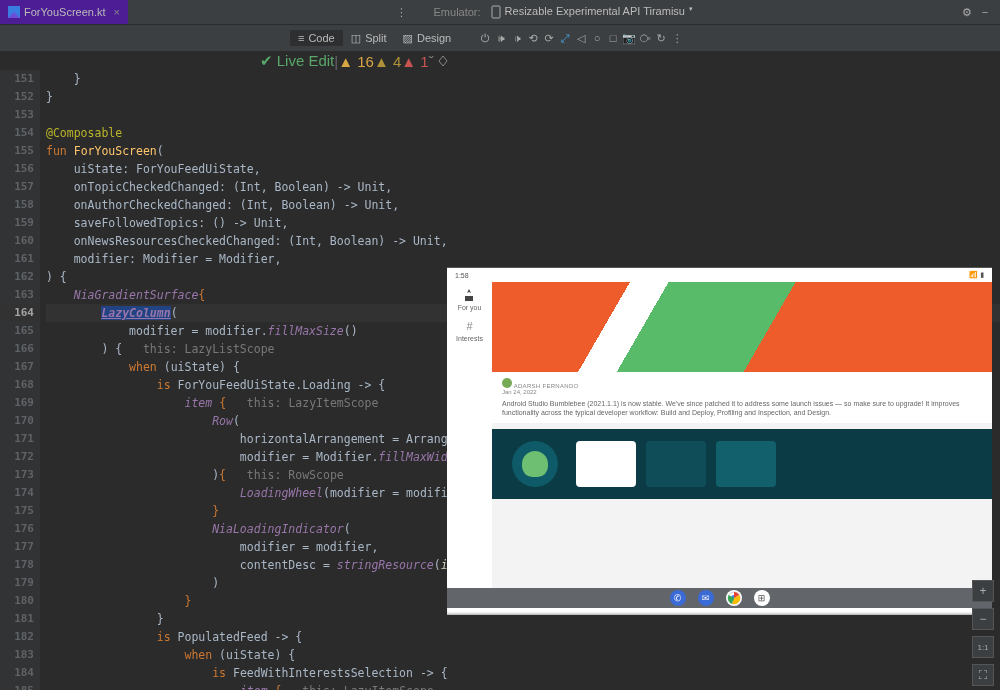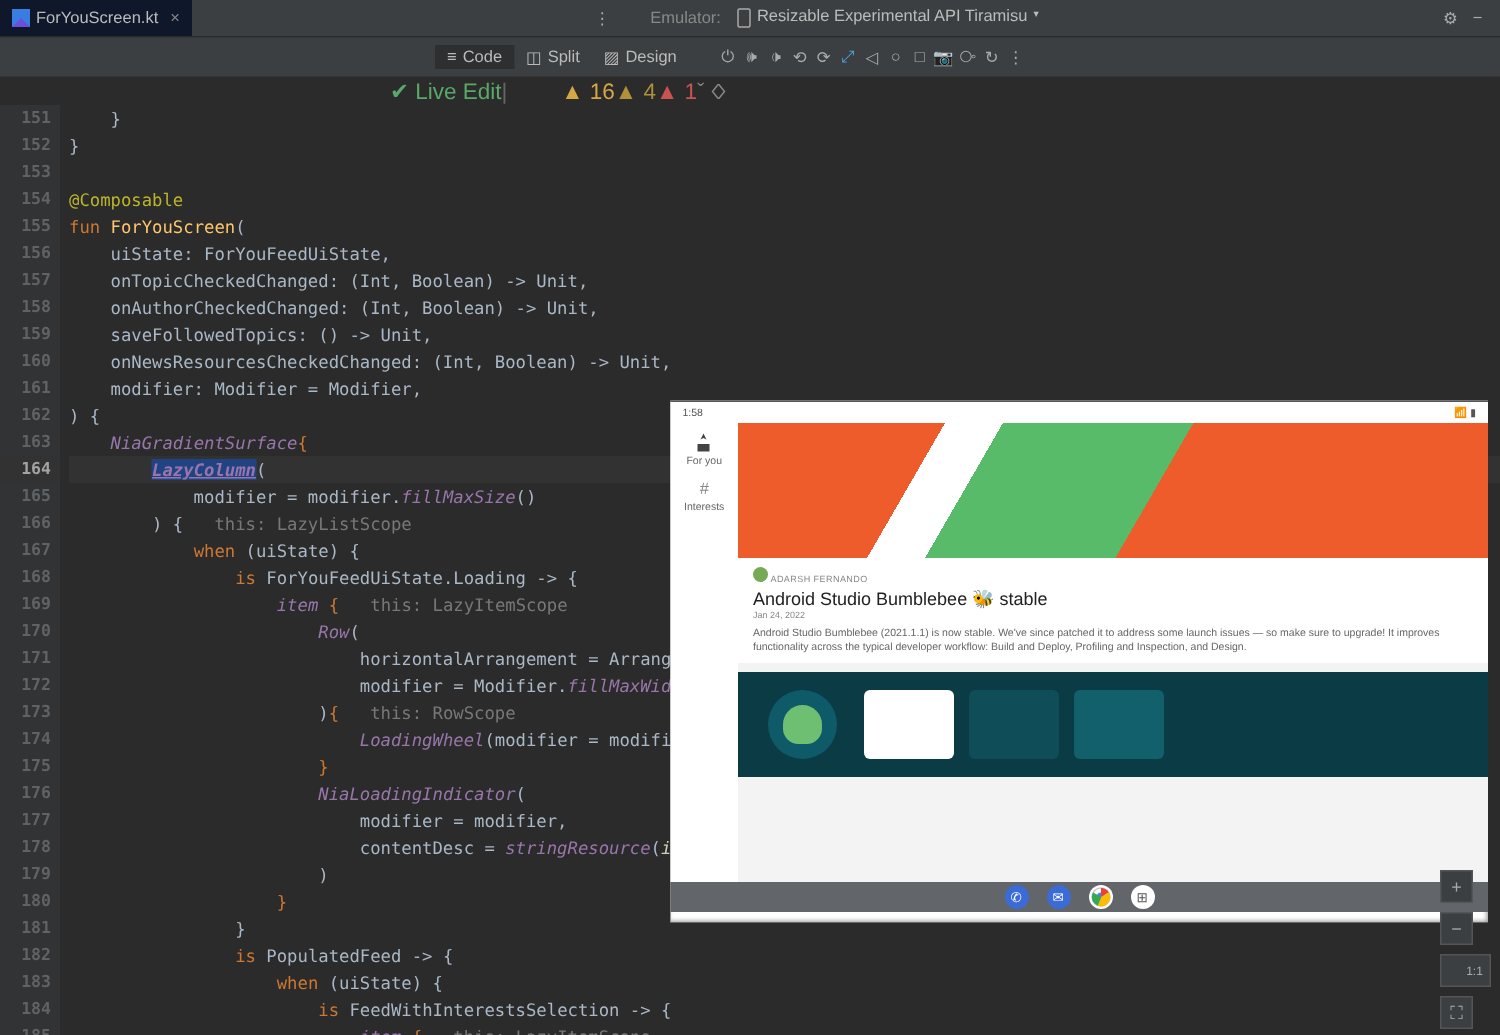--- a/index.html
+++ b/index.html
@@ -1,33 +1,33 @@
 <!DOCTYPE html>
 <html><head>
 <meta charset="utf-8">
 <style>
 html,body{margin:0;padding:0;width:1000px;height:690px;overflow:hidden;font-family:'Segoe UI',Arial,sans-serif;background:#2b2b2b;color:#a9b7c6;}
 
 .topbar{height:24px;background:#3c3f41;display:flex;align-items:center;font-size:11px;border-bottom:1px solid #2b2b2b;}
-.topbar .tab{display:flex;align-items:center;padding:0 8px;height:100%;background:#0f172a;color:#bbb;gap:4px;}
+.topbar .tab{display:flex;align-items:center;padding:0 8px;height:100%;background:#4c1d95;color:#bbb;gap:4px;}
 .topbar .tab .close{margin-left:4px;color:#888;}
 .topbar .spacer{flex:1;}
 .topbar .ico{width:18px;text-align:center;color:#aaa;}
 .emlbl{color:#888;}
 .emdev{color:#bbb;display:flex;align-items:flex-start;gap:4px;}
 
 .modebar{height:26px;background:#3c3f41;display:flex;align-items:center;justify-content:flex-start;font-size:11px;border-bottom:1px solid #2b2b2b;padding-left:290px;}
 .modebar .seg{display:flex;align-items:center;margin-right:14px;}
 .modebar .btn{display:flex;align-items:center;gap:4px;padding:2px 8px;color:#bbb;cursor:pointer;}
 .modebar .btn.sel{background:#2d2f30;}
 .modebar .ico{width:16px;color:#aaa;text-align:center;}
 
 .statusln{height:18px;display:flex;align-items:center;font-size:15px;padding-left:260px;gap:0;color:#bbb;}
 .green{color:#59a869;}
-.warn{color:#d7a645;margin-left:36px;}
+.warn{color:#d7a645;}
 .warn2{color:#b09038;}
 .err{color:#c75450;}
 
 .editor{position:relative;display:flex;height:622px;}
 .gutter{width:40px;background:#313335;text-align:right;color:#606366;font-family:Menlo,Consolas,monospace;font-size:11px;padding-top:0;}
 .gutter div{height:18px;line-height:18px;padding-right:6px;font-weight:bold;}
 .gutter div.hl{background:#323232;color:#a4a3a3;}
 .code{position:relative;font-family:Menlo,Consolas,monospace;font-size:11.5px;line-height:18px;white-space:pre;color:#a9b7c6;padding-left:6px;flex:1;}
 .code .ln{height:18px;}
 .code .hl{background:#323232;}
@@ -202,21 +202,20 @@
         <div class="ritem">
           <div class="ric" style="font-size:11px;color:#888;">#</div>
           <span>Interests</span>
         </div>
       </div>
       <div class="emu-main">
         <div class="card">
           <div class="hero1"></div>
           <div class="cardtxt">
             <div class="bya"><span style="display:inline-block;width:10px;height:10px;border-radius:50%;background:#7a5;"></span> <span>ADARSH  FERNANDO</span></div>
-            <div class="ctitle">Android Studio Bumblebee 🐝 stable</div>
             <div class="cdt">Jan  24,  2022</div>
             <div class="cdesc">Android Studio Bumblebee (2021.1.1) is now stable. We've since patched it to address some launch issues — so make sure to upgrade! It improves functionality across the typical developer workflow: Build and Deploy, Profiling and Inspection, and Design.</div>
           </div>
         </div>
         <div class="card">
           <div class="hero2">
             <div class="blob"></div>
             <div style="flex:1;display:flex;gap:10px;">
               <div style="width:60px;height:46px;background:#fff;border-radius:4px;"></div>
               <div style="width:60px;height:46px;background:#0f4d58;border-radius:4px;"></div>
@@ -238,16 +237,16 @@
             <path d="M5 12.8 A6 6 0 0 1 1.8 4 L7 7 Z" fill="#34a853"></path>
           </svg>
       </div>
       <div class="navic" style="background:#fff;color:#555;">⊞</div>
     </div>
   </div>
 
   <div class="floatbtns">
     <div class="fb">+</div>
     <div class="fb">−</div>
-    <div class="fb" style="font-size:8px;padding-left:12px;">1:1</div>
+    <div class="fb" style="font-size:8px;">1:1</div>
     <div class="fb">⛶</div>
   </div>
 </div>
 
 </body></html>

